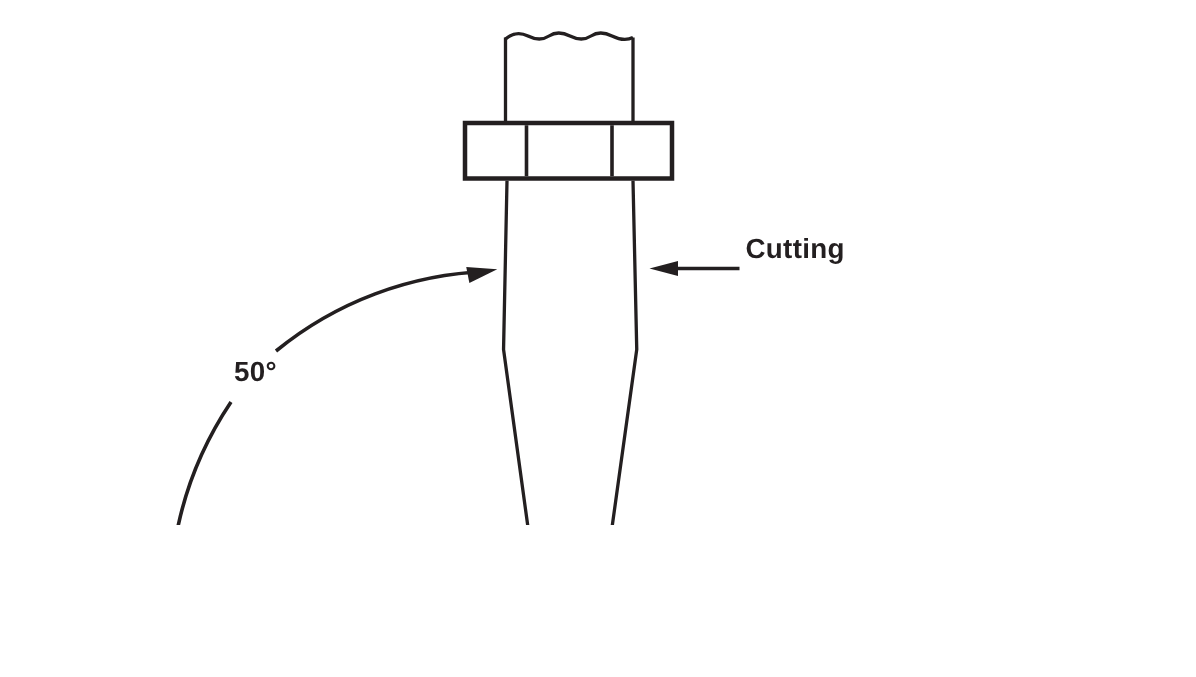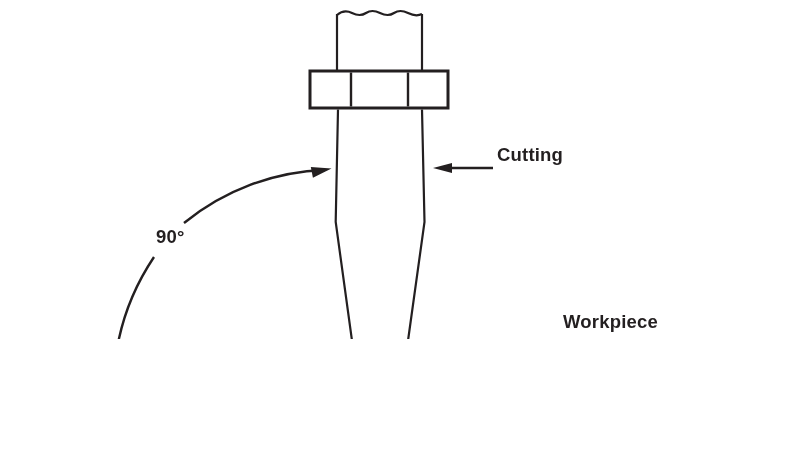--- a/index.html
+++ b/index.html
@@ -5,20 +5,21 @@
   :root { --ink: #231f20; --paper: #ffffff; }
   * { margin: 0; padding: 0; box-sizing: border-box; }
   html, body { background: #ffffff; }
   .stage {
     position: relative;
     width: 797px;
     height: 339px;
     background: var(--paper);
     overflow: hidden;
     font-family: "Liberation Sans", sans-serif;
+    margin-top: 11px;
   }
   .stage svg { position: absolute; left: 0; top: 0; }
   .label {
     position: absolute;
     color: var(--ink);
     font: 700 18.5px/22px "Liberation Sans", sans-serif;
     letter-spacing: 0.2px;
     white-space: nowrap;
   }
   #label-nozzle   { left: 497px; top: 144px; }
@@ -64,17 +65,16 @@
     <g>
       <line x1="601" y1="344" x2="539" y2="377" stroke="#231f20" stroke-width="2.4"></line>
       <polygon points="0,0 -19,-5 -19,5" fill="#231f20" transform="translate(522,386) rotate(153)"></polygon>
     </g>
   </svg>
 
   <div class="label" id="label-nozzle">
     <span class="line">Cutting</span>
   </div>
 
-  <div class="label" id="label-angle">90°</div>
+  <div class="label" id="label-angle">50°</div>
 
-  <div class="label" id="label-workpiece">Workpiece</div>
 
 </div>
 
 </body></html>

